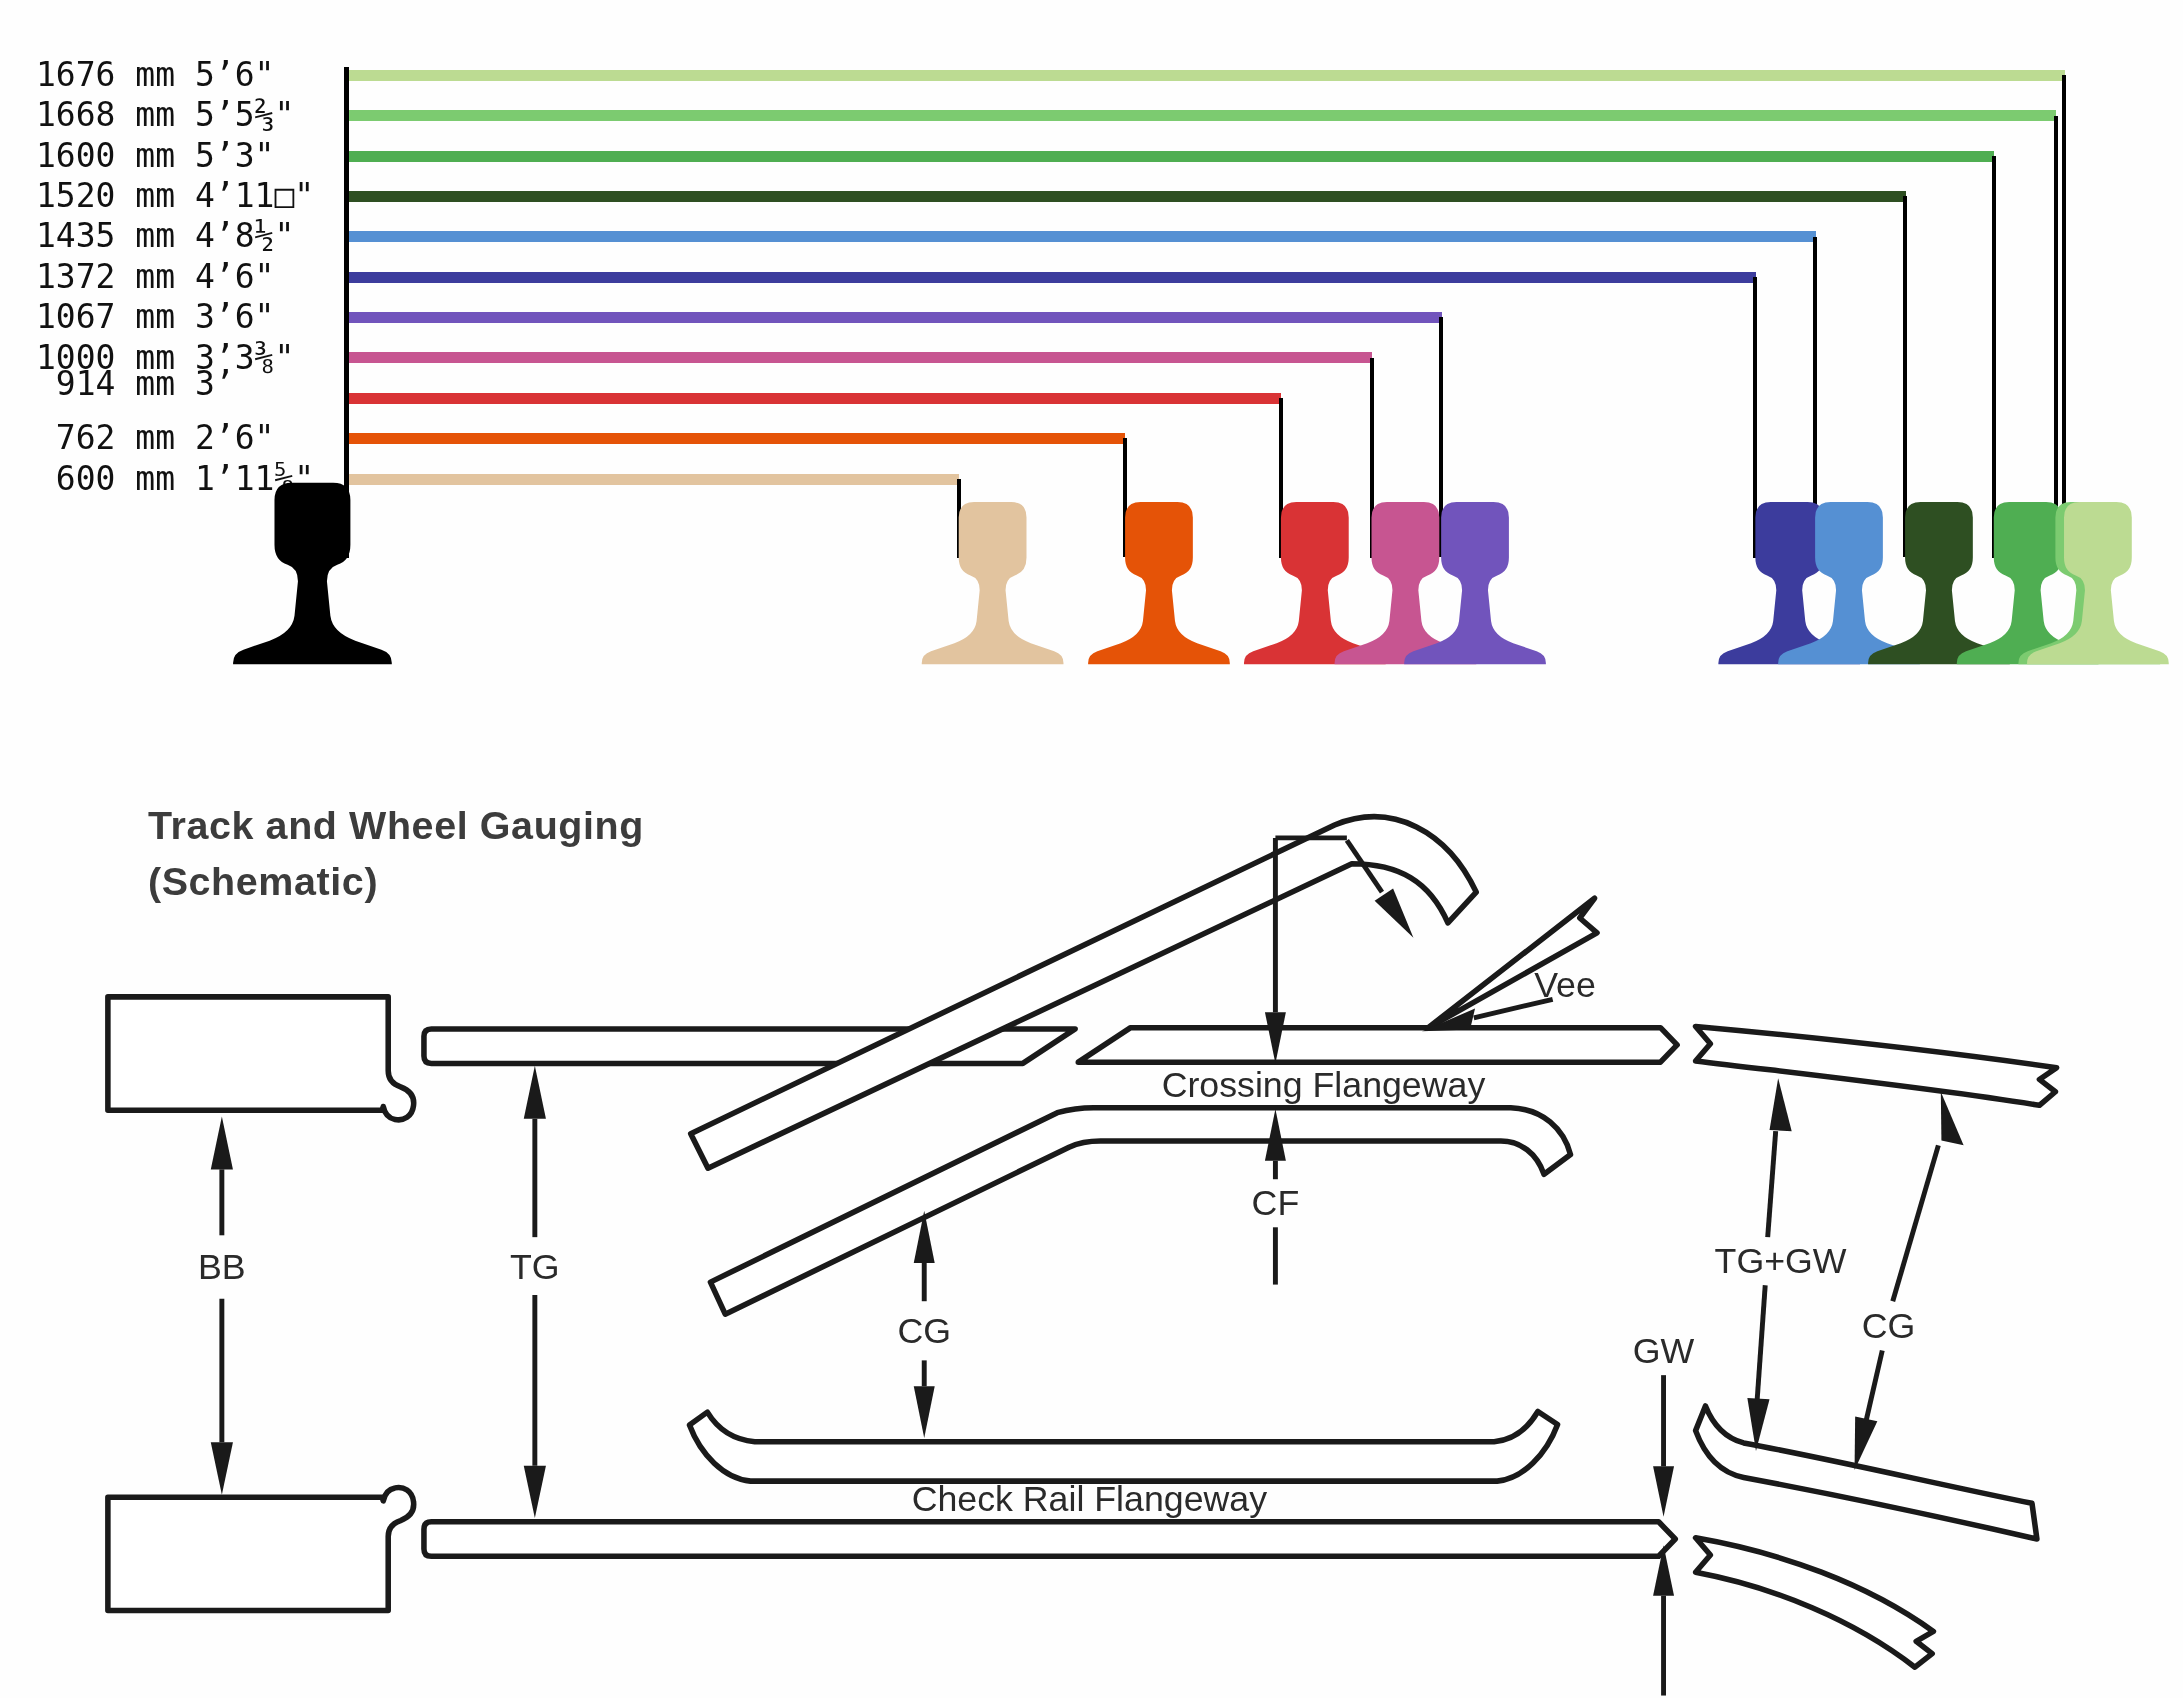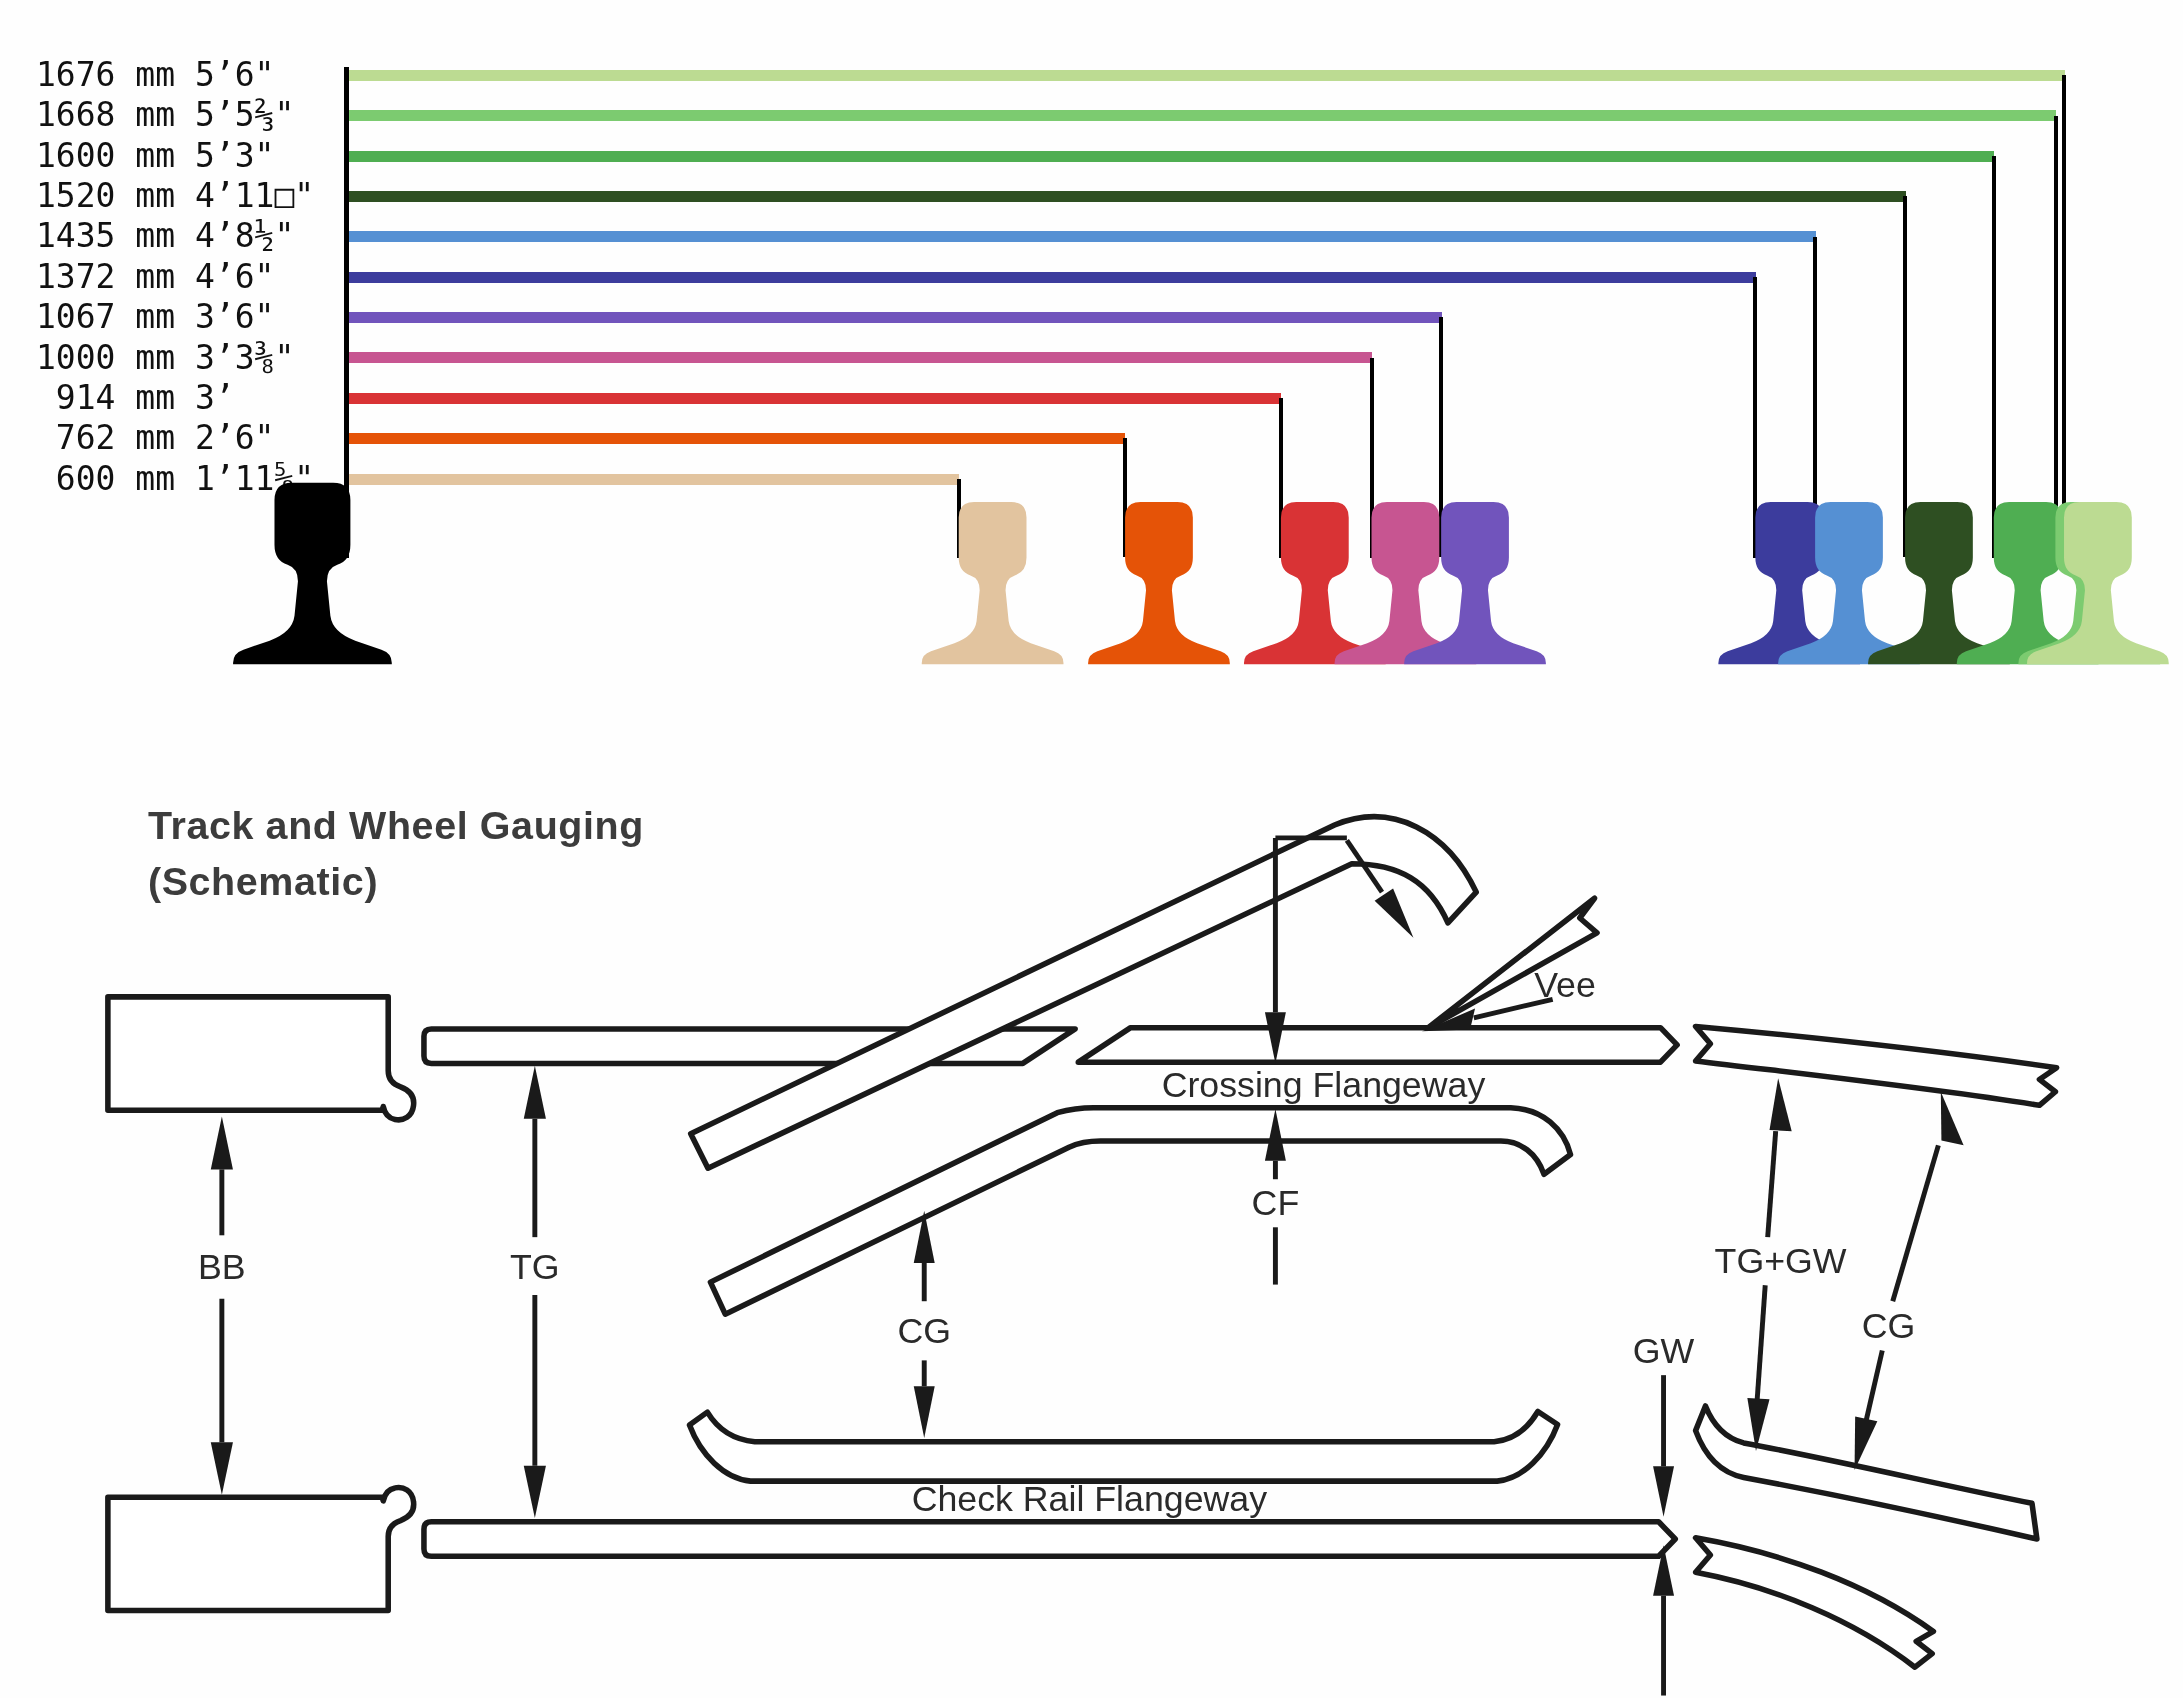--- a/index.html
+++ b/index.html
@@ -47,21 +47,21 @@
         <div class="gdrop" style="left: 1813px; top: 237px; height: 321px;"></div>
         <div class="glabel" style="top: 255px;">1372 mm 4’6"</div>
         <div class="gbar" style="top: 272px; width: 1407px; background: rgb(60, 60, 157);"></div>
         <div class="gdrop" style="left: 1753px; top: 277px; height: 281px;"></div>
         <div class="glabel" style="top: 295px;">1067 mm 3’6"</div>
         <div class="gbar" style="top: 312px; width: 1093px; background: rgb(113, 84, 188);"></div>
         <div class="gdrop" style="left: 1439px; top: 317px; height: 240px;"></div>
         <div class="glabel" style="top: 336px;">1000 mm 3’3⅜"</div>
         <div class="gbar" style="top: 352px; width: 1023px; background: rgb(199, 85, 145);"></div>
         <div class="gdrop" style="left: 1370px; top: 358px; height: 200px;"></div>
-        <div class="glabel" style="top: 376px;"> 914 mm 3’</div>
+        <div class="glabel" style="top: 362px;"> 914 mm 3’</div>
         <div class="gbar" style="top: 393px; width: 932px; background: rgb(217, 51, 53);"></div>
         <div class="gdrop" style="left: 1279px; top: 398px; height: 160px;"></div>
         <div class="glabel" style="top: 416px;"> 762 mm 2’6"</div>
         <div class="gbar" style="top: 433px; width: 776px; background: rgb(229, 83, 7);"></div>
         <div class="gdrop" style="left: 1123px; top: 438px; height: 119px;"></div>
         <div class="glabel" style="top: 457px;"> 600 mm 1’11⅝"</div>
         <div class="gbar" style="top: 474px; width: 610px; background: rgb(226, 196, 159);"></div>
         <div class="gdrop" style="left: 957px; top: 479px; height: 79px;"></div>
       </div>
     <div id="left-rail-line" style="left: 344px; top: 67px; width: 5px; height: 491px;"></div>

